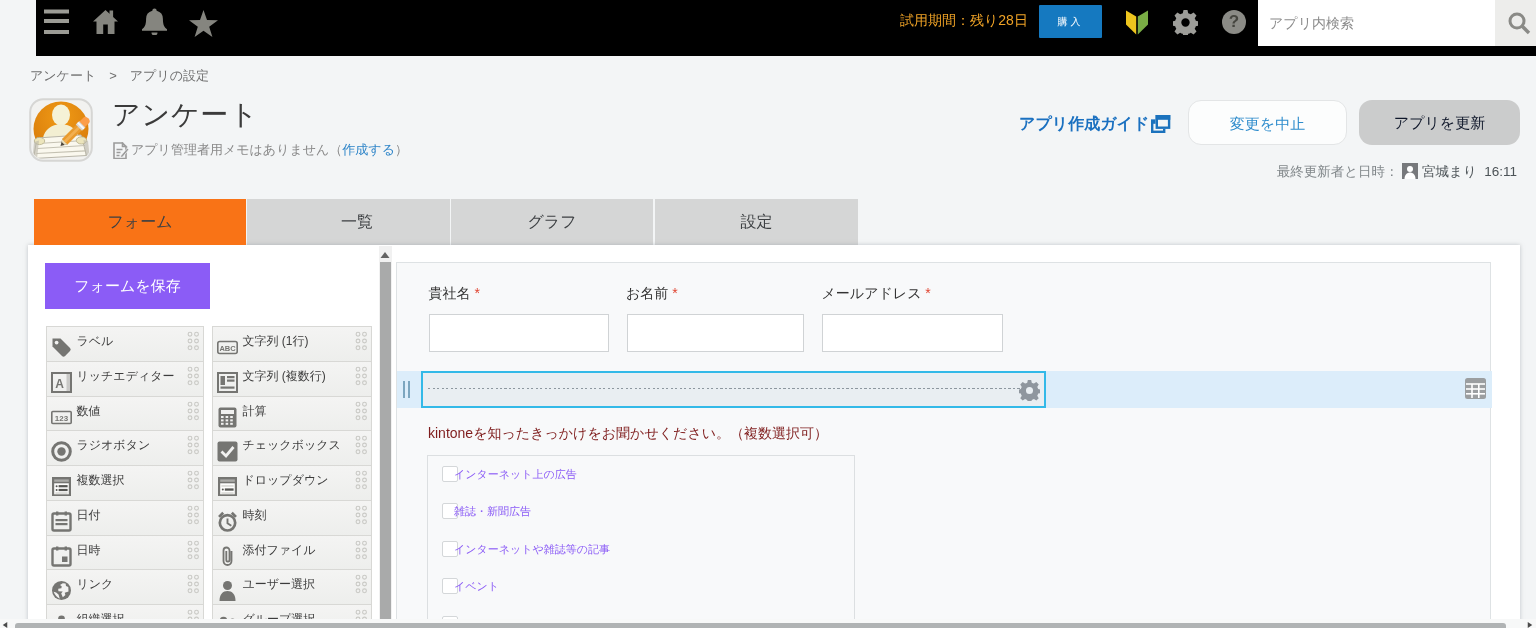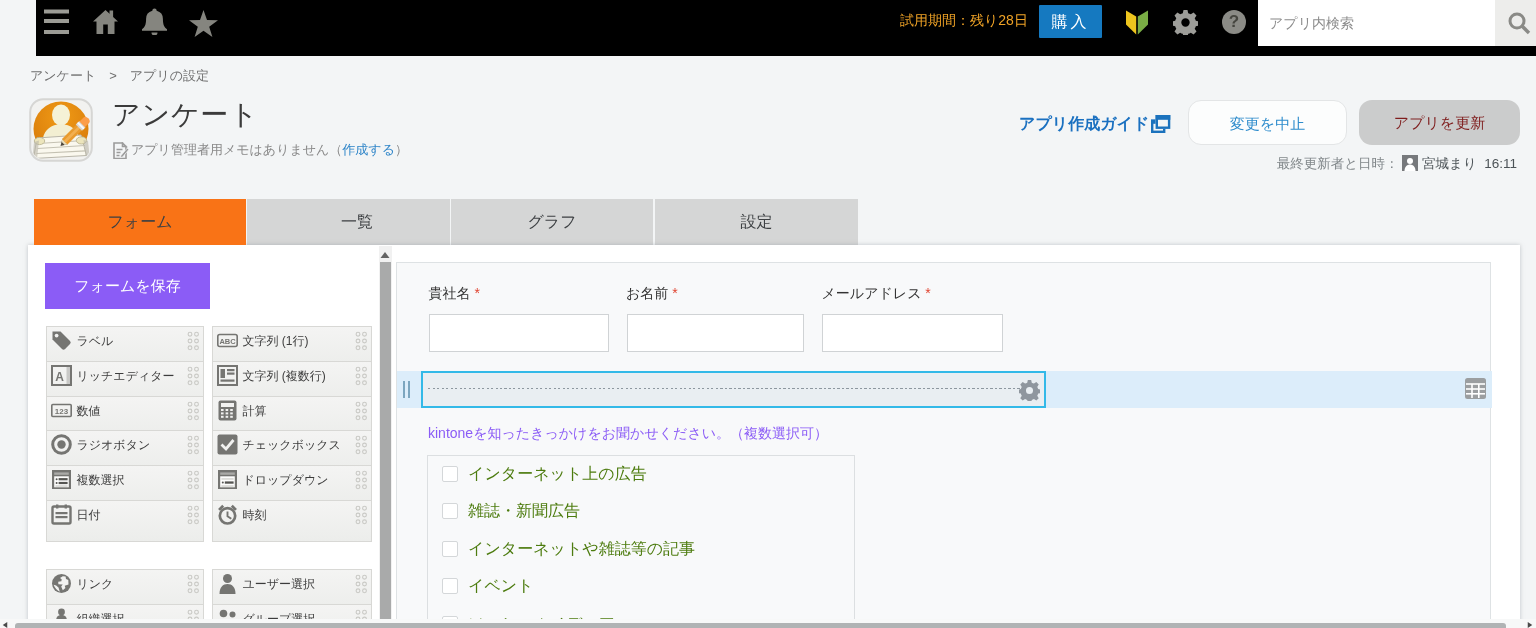--- a/index.html
+++ b/index.html
@@ -7,60 +7,60 @@
   body { font-family:"Liberation Sans", sans-serif; background:#f3f5f6; position:relative; }
   .abs { position:absolute; }
 
   
   #nav { position:absolute; left:0; top:0; width:1536px; height:56px; background:#000000;margin-left:36px; }
   #nav svg { position:absolute; }
 
   
   #trial { position:absolute; left:864px; top:12px; font-size:14px; color:#f0a326; }
   #buy { position:absolute; left:1003px; top:5px; width:63px; height:33px; background:#1579c0; color:#fff;
-         font-size:16px; text-align:center; line-height:33px; letter-spacing:3px; border-radius:1px;}
+         font-size:10px; text-align:center; line-height:33px; letter-spacing:3px; border-radius:1px;}
   #help { position:absolute; left:1186px; top:10px; width:24px; height:24px; border-radius:50%;
           background:#8b8b86; color:#45453f; font-weight:bold; font-size:17px; text-align:center; line-height:23px;}
   #searchbox { position:absolute; left:1222px; top:0; width:237px; height:46px; background:#fff; }
   #searchph { position:absolute; left:11px; top:15px; font-size:14px; color:#8c8c8c; }
   #searchbtn { position:absolute; left:1459px; top:0; width:48px; height:46px; background:#ededeb; }
 
   
   #bc { position:absolute; left:30px; top:67px; font-size:13px; color:#6f6f6f; }
 
   
   #appicon { position:absolute; left:29px; top:98px; }
   #h1 { position:absolute; left:112px; top:96px; font-size:28px; color:#3b3b3b; letter-spacing:0.8px; }
   #memo { position:absolute; left:131px; top:141px; font-size:13px; color:#898989; }
   #memo .lnk { color:#2d84c8; }
   #guide { position:absolute; left:1019px; top:114px; font-size:16px; font-weight:bold; color:#1a70c0; }
   .btn1 { position:absolute; top:100px; height:45px; font-size:15px; text-align:center; line-height:45px;border-radius:13px; }
   #btncancel { left:1188px; width:159px; background:#fcfdfd; border:1px solid #e3e5e6; color:#2e8ccc; }
-  #btnupdate { left:1359px; width:161px; background:#cbcccc; color:#7f1d1d; }
-  #updated { position:absolute; right:19px; top:155px; font-size:13.5px; color:#82888b; }
+  #btnupdate { left:1359px; width:161px; background:#cbcccc; color:#0f172a; }
+  #updated { position:absolute; right:19px; top:163px; font-size:13.5px; color:#82888b; }
   #updated b { color:#4c5357; font-weight:normal; }
 
   
   .tab { position:absolute; top:199px; height:46px; background:#d5d6d6; font-size:16px; color:#3d4043;
          text-align:center; line-height:45px; }
   #tab1 { left:34px;  width:212px; background:#f97316; z-index:3;}
   #tab2 { left:247px; width:203px;padding-left:17px; }
   #tab3 { left:451px; width:202px; }
   #tab4 { left:655px; width:203px; }
 
   
   #container { position:absolute; left:28px; top:245px; width:1492px; height:383px; background:#fff; box-shadow:0 0 4px rgba(140,146,152,0.5); }
 
   
   #save { position:absolute; left:17px; top:17.5px; width:165px; height:46px; background:#8b5cf6; color:#fff;
           font-size:15px; text-align:center; line-height:46px; }
 
   
   .pi { position:absolute; height:42px; background:linear-gradient(#f4f4f3,#ecedeb); border:1px solid #d8d8d5; }
-  .pi .ic { position:absolute; left:4px; top:3px; width:21px; height:21px; }
+  .pi .ic { position:absolute; left:4px; top:10px; width:21px; height:21px; }
   .pi .tx { position:absolute; left:30px; top:0; line-height:28px; font-size:12px; color:#3c3c3c; white-space:nowrap;}
   .pi .dots { position:absolute; right:3px; top:4px; }
 
   
   #vsb { position:absolute; left:351px; top:1px; width:13px; height:382px; background:#f1f1f1; }
   #vsb .arr { position:absolute; left:0; top:0; width:13px; height:15px; background:#f1f1f1; }
   #vsb .thumb { position:absolute; left:1px; top:16px; width:11px; height:366px; background:#a9aaaa; }
 
   
   #canvas { position:absolute; left:367.5px; top:17px; width:1095px; height:366px; background:#f8f9fa;
@@ -70,25 +70,25 @@
   .flabel .req { color:#e0432f; }
   .finput { position:absolute; top:51px; height:38px; background:#fff; border:1px solid #d0d3d5; }
 
   
   #blueband { position:absolute; left:0; top:108px; width:1095px; height:37px; background:#dcedfa; }
   #bluebox  { position:absolute; left:24px; top:0; width:625px; height:37px; background:#e9eef2; border:2px solid #33b9e8; }
   #dotline  { position:absolute; left:5px; top:14.5px; width:594px; height:1px; background:repeating-linear-gradient(90deg,#8d979f 0 2px,rgba(0,0,0,0) 2px 4.5px); }
   #handle b { position:absolute; top:9.5px; width:2.5px; height:17px; background:#7ca6bf; }
 
   
-  #cbcaption { position:absolute; left:31.5px; top:162px; font-size:14px; color:#8b5cf6; }
+  #cbcaption { position:absolute; left:31.5px; top:162px; font-size:14px; color:#7f1d1d; }
   #cbgroup { position:absolute; left:30.5px; top:192px; width:428px; height:180px; border:1px solid #dcdfe1; border-bottom:none;}
   .cbrow { position:absolute; left:14px; }
   .cbrow .box { position:absolute; left:0; top:0; width:16px; height:16px; background:#fff; border:1px solid #d4d7d9; border-radius:2px;}
-  .cbrow .lb { position:absolute; left:26px; top:0px; font-size:16px; color:#4d7c0f; white-space:nowrap; line-height:16px; }
+  .cbrow .lb { position:absolute; left:12px; top:0px; font-size:11px; color:#8b5cf6; white-space:nowrap; line-height:16px; }
 
   
   #hsb { position:absolute; left:0; top:619px; width:1536px; height:9px; background:#f7f8f8; }
   #hsb .thumb { position:absolute; left:15px; top:3.5px; width:1491px; height:6px; border-radius:3px 3px 0 0; background:#b0b3b4; }
 </style>
 </head>
 <body>
 
 <div id="nav">
   <svg style="left:8px;top:9px" width="25" height="26" viewBox="0 0 25 26">
@@ -425,20 +425,55 @@
           <g fill="none" stroke="#c9c9c5" stroke-width="1.1">
             <circle cx="3.0" cy="3.2" r="1.9"></circle>
             <circle cx="9.5" cy="3.2" r="1.9"></circle>
             <circle cx="3.0" cy="10.0" r="1.9"></circle>
             <circle cx="9.5" cy="10.0" r="1.9"></circle>
             <circle cx="3.0" cy="16.8" r="1.9"></circle>
             <circle cx="9.5" cy="16.8" r="1.9"></circle>
           </g>
         </svg></span>
     </div>
+  <div class="pi" style="left:17.5px;top:289.5px;width:158px">
+      <span class="ic"><svg width="21" height="21" viewBox="0 0 21 21">
+          <rect x="1.5" y="2.5" width="18" height="17" rx="1.5" fill="none" stroke="#757572" stroke-width="2.4"></rect>
+          <rect x="5" y="0.5" width="2.4" height="4" fill="#757572"></rect>
+          <rect x="13.6" y="0.5" width="2.4" height="4" fill="#757572"></rect>
+          <rect x="11" y="10.5" width="5.5" height="5.5" fill="#757572"></rect>
+        </svg></span>
+      <span class="tx">日時</span>
+      <span class="dots"><svg width="13" height="21" viewBox="0 0 13 21">
+          <g fill="none" stroke="#c9c9c5" stroke-width="1.1">
+            <circle cx="3.0" cy="3.2" r="1.9"></circle>
+            <circle cx="9.5" cy="3.2" r="1.9"></circle>
+            <circle cx="3.0" cy="10.0" r="1.9"></circle>
+            <circle cx="9.5" cy="10.0" r="1.9"></circle>
+            <circle cx="3.0" cy="16.8" r="1.9"></circle>
+            <circle cx="9.5" cy="16.8" r="1.9"></circle>
+          </g>
+        </svg></span>
+    </div>
+  <div class="pi" style="left:183.5px;top:289.5px;width:160px">
+      <span class="ic"><svg width="21" height="21" viewBox="0 0 21 21">
+          <path d="M14.5 5 L14.5 15 a4 4 0 0 1 -8 0 L6.5 4.5 a3 3 0 0 1 6 0 L12.5 14 a1.6 1.6 0 0 1 -3.2 0 L9.3 5" fill="none" stroke="#757572" stroke-width="1.8"></path>
+        </svg></span>
+      <span class="tx">添付ファイル</span>
+      <span class="dots"><svg width="13" height="21" viewBox="0 0 13 21">
+          <g fill="none" stroke="#c9c9c5" stroke-width="1.1">
+            <circle cx="3.0" cy="3.2" r="1.9"></circle>
+            <circle cx="9.5" cy="3.2" r="1.9"></circle>
+            <circle cx="3.0" cy="10.0" r="1.9"></circle>
+            <circle cx="9.5" cy="10.0" r="1.9"></circle>
+            <circle cx="3.0" cy="16.8" r="1.9"></circle>
+            <circle cx="9.5" cy="16.8" r="1.9"></circle>
+          </g>
+        </svg></span>
+    </div>
   <div class="pi" style="left:17.5px;top:324.2px;width:158px">
       <span class="ic"><svg width="21" height="21" viewBox="0 0 21 21">
           <circle cx="10.5" cy="10.5" r="9.5" fill="#757572"></circle>
           <path d="M11.8 3.2 l2.8 0.4 l0.4 2.3 l2.3 1 l0.2 4.6 l-3.8 1.2 l0.7 2.2 l-2.6 2.3 l-1.6 -3.8 l1.5 -2 l-4.3 -0.2 l-0.2 -2.4 l3.2 -0.6 l0.3 -2 l-1.7 -1.3 Z" fill="#f2f2f1"></path>
           <path d="M2.6 11.7 q2 5 6.2 7 l-1.3 -4.2 q-2.2 -2.8 -4.9 -2.8 Z" fill="#f2f2f1"></path>
         </svg></span>
       <span class="tx">リンク</span>
       <span class="dots"><svg width="13" height="21" viewBox="0 0 13 21">
           <g fill="none" stroke="#c9c9c5" stroke-width="1.1">
             <circle cx="3.0" cy="3.2" r="1.9"></circle>

